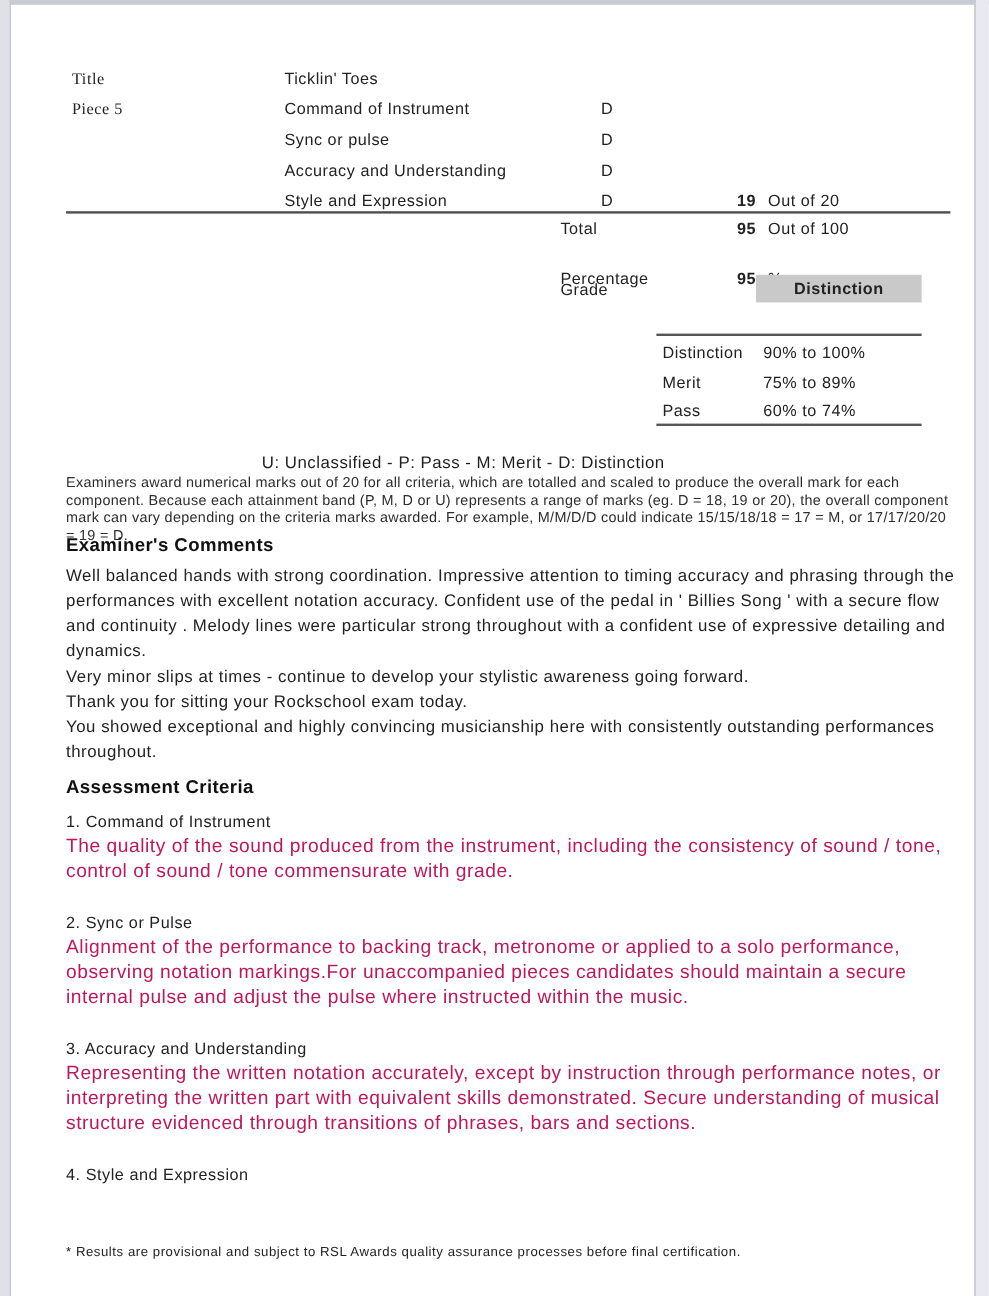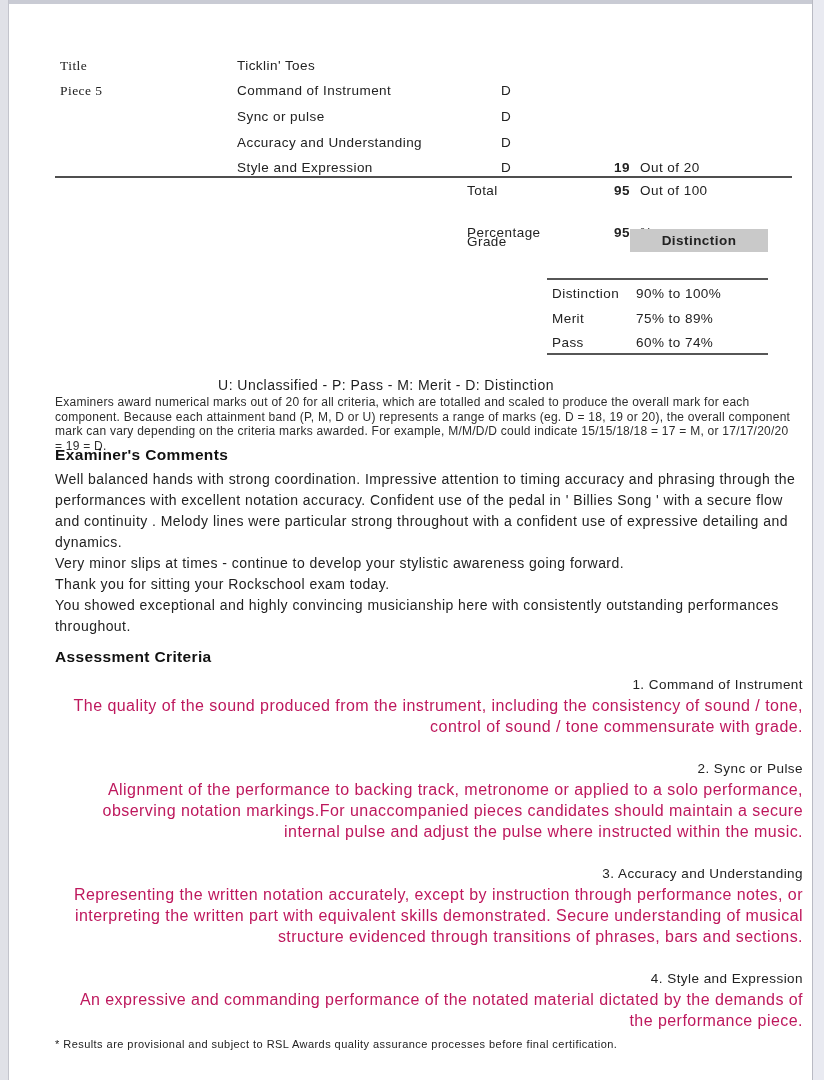--- a/index.html
+++ b/index.html
@@ -46,21 +46,21 @@
   .fineprint{
     left:55px;top:395px;width:744px;
     font-size:12px;line-height:14.5px;letter-spacing:0.25px;color:#2d2d2d;
   }
   .h-bold{font-size:15.5px;font-weight:bold;letter-spacing:0.35px;white-space:nowrap;color:#111;}
   .comments-head{left:55px;top:446px;}
   .comments-body{left:55px;top:469px;width:748px;}
   .comments-body p{margin:0;font-size:14px;line-height:21px;letter-spacing:0.45px;color:#222;}
   .criteria{left:55px;top:648px;width:748px;}
   .criteria .h-bold{display:block;margin:0 0 8px 0;}
-  .crit-item{margin:0 0 21px 0;text-align:right;}
+  .crit-item{margin:0 0 21px 0;}
   .crit-title{font-size:13.5px;letter-spacing:0.45px;line-height:21px;margin:0;color:#222;}
   .crit-desc{font-size:16px;letter-spacing:0.45px;line-height:21px;margin:0;color:#be185d;}
   .footnote{
     left:55px;top:1038px;width:748px;
     font-size:11px;letter-spacing:0.45px;white-space:nowrap;color:#222;
   }
 </style>
 </head>
 <body>
 
@@ -150,17 +150,16 @@
   <div class="crit-item">
     <p class="crit-title">2. Sync or Pulse</p>
     <p class="crit-desc">Alignment of the performance to backing track, metronome or applied to a solo performance, observing notation markings.For unaccompanied pieces candidates should maintain a secure internal pulse and adjust the pulse where instructed within the music.</p>
   </div>
   <div class="crit-item">
     <p class="crit-title">3. Accuracy and Understanding</p>
     <p class="crit-desc">Representing the written notation accurately, except by instruction through performance notes, or interpreting the written part with equivalent skills demonstrated. Secure understanding of musical structure evidenced through transitions of phrases, bars and sections.</p>
   </div>
   <div class="crit-item">
     <p class="crit-title">4. Style and Expression</p>
-    <p class="crit-desc">An expressive and commanding performance of the notated material dictated by the demands of the performance piece.</p>
   </div>
 </div>
 
 <div class="abs footnote">* Results are provisional and subject to RSL Awards quality assurance processes before final certification.</div>
 
 </body></html>

